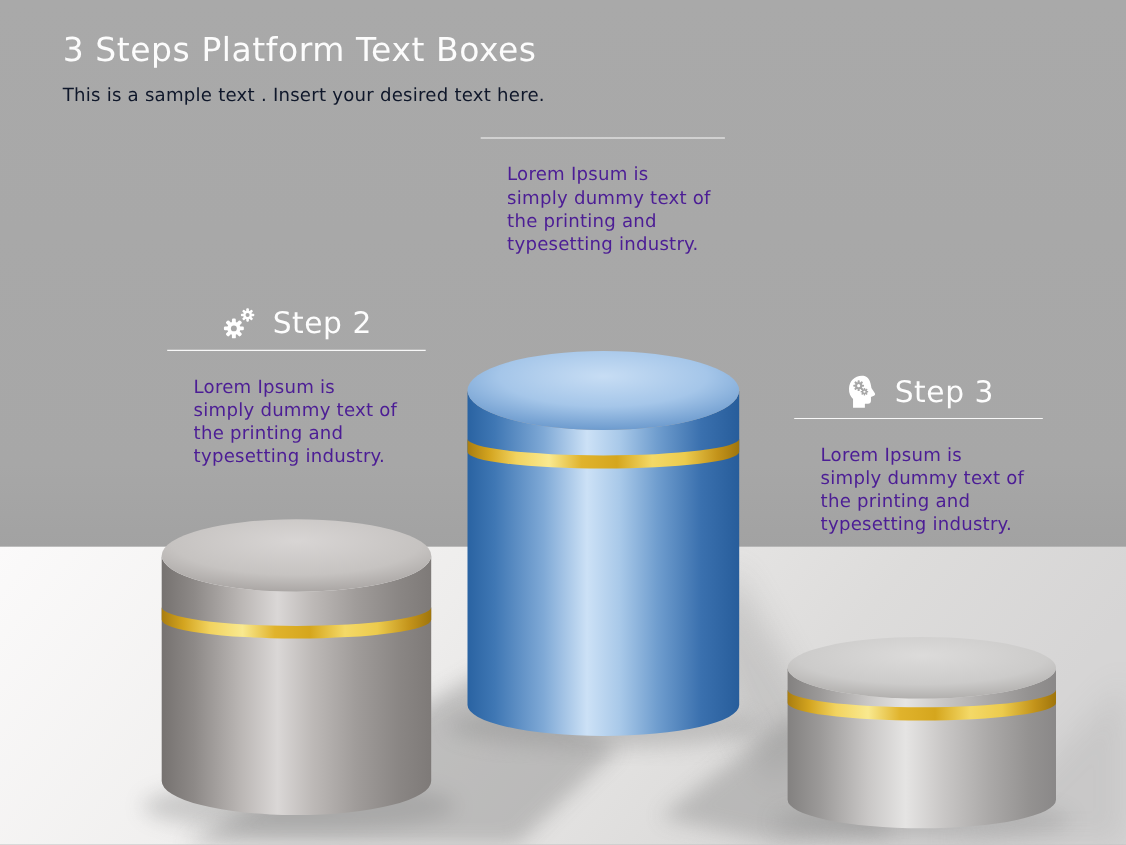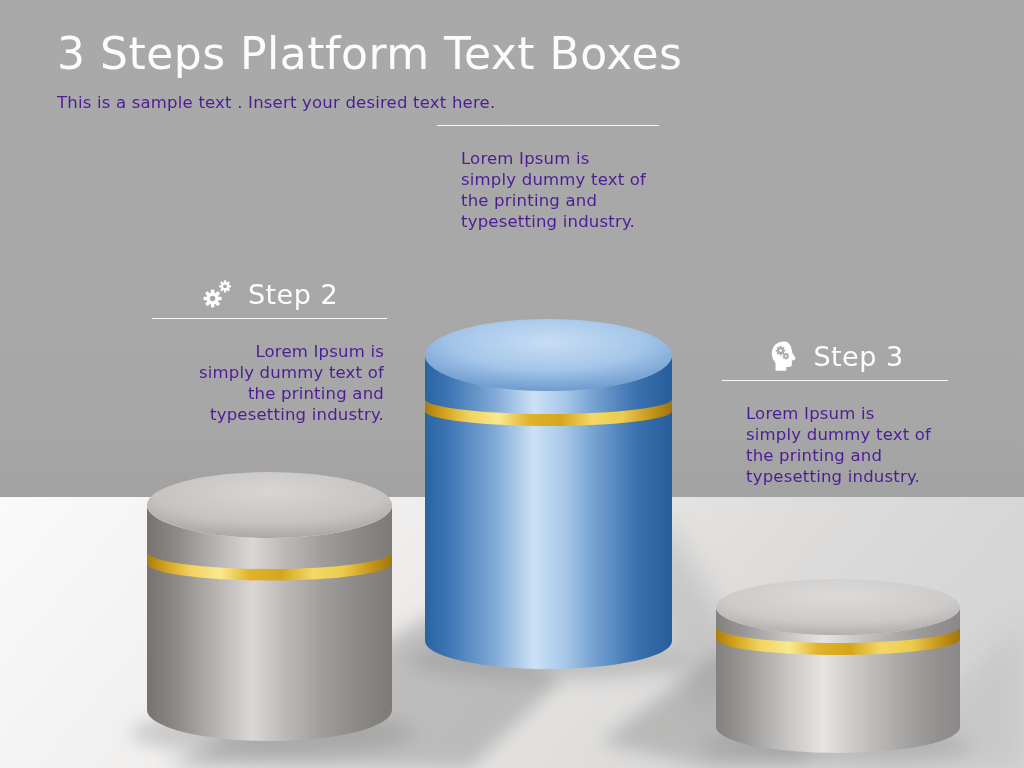--- a/index.html
+++ b/index.html
@@ -4,42 +4,42 @@
 <style>
   html,body{margin:0;padding:0;}
   .slide{
     position:relative;width:1024px;height:768px;overflow:hidden;
     background:#a7a7a7;
     font-family:"DejaVu Sans","Liberation Sans",sans-serif;
   }
   .scene{position:absolute;left:0;top:0;}
   .title-block{position:absolute;left:57px;top:28px;width:700px;}
   .slide-title{
-    margin:0;font-size:44px;font-weight:400;letter-spacing:.5px;
+    margin:0;font-size:30px;font-weight:400;letter-spacing:.5px;
     color:#fcfcfc;
   }
   .slide-subtitle{
     margin:14px 0 0 0;font-size:16.5px;font-weight:400;letter-spacing:.2px;
-    color:#4c1d95;
+    color:#0f172a;
   }
   .step{position:absolute;}
   .step-header{
     display:flex;align-items:center;justify-content:center;
     gap:13px;height:46px;
   }
   .step-icon{width:34px;height:34px;flex:0 0 auto;}
   .step-label{font-size:27px;color:#fdfdfd;letter-spacing:.5px;white-space:nowrap;}
   .step-line{height:0;border-top:1.6px solid rgba(255,255,255,.92);margin-top:1px;}
   .step-desc{
     margin:22px 0 0 24px;width:208px;
     font-size:16.5px;line-height:21px;letter-spacing:.2px;
     color:#4c1d95;white-space:pre-line;
   }
   #step-1{left:437px;top:124px;width:222px;}
-  #step-2{left:152px;top:271px;width:235px;text-align:right;}
+  #step-2{left:152px;top:271px;width:235px;}
   #step-3{left:722px;top:333px;width:226px;}
 </style>
 </head>
 <body>
 
 <div class="slide">
 
   <svg class="scene" width="1024" height="768" viewBox="0 0 1024 768">
     <defs>
       <linearGradient id="wallGrad" x1="0" y1="0" x2="0" y2="1">

